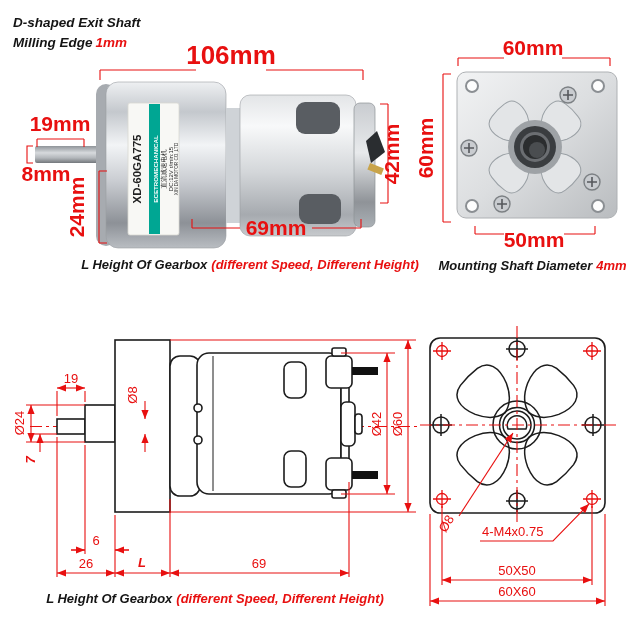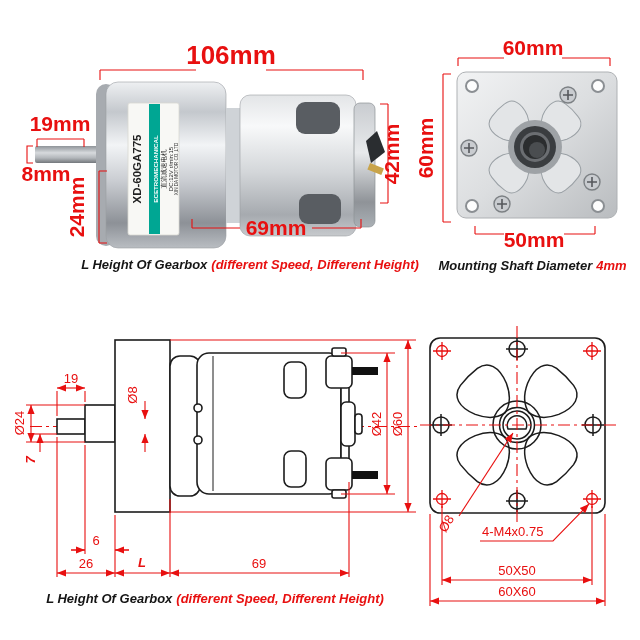--- a/index.html
+++ b/index.html
@@ -19,20 +19,22 @@
   .ddim.it{font-style:italic;font-weight:bold;}
   .rln{stroke:#e81010;stroke-width:1.1;fill:none;}
   .rctr{stroke:#e81010;stroke-width:1.1;fill:none;stroke-dasharray:12 4 3 4;}
   .blk{stroke:#1c1c1c;stroke-width:1.6;fill:#fff;}
   .blkthin{stroke:#1c1c1c;stroke-width:1;fill:none;}
 </style>
 </head>
 <body>
 
 <div class="abs note">
+  <div>D-shaped Exit Shaft</div>
+  <div><span>Milling Edge</span><span class="red">1mm</span></div>
 </div>
 
 <svg style="top:0" width="640" height="300" viewBox="0 0 640 300">
   <defs>
     <linearGradient id="gGbx" x1="0" y1="0" x2="0" y2="1">
       <stop offset="0" stop-color="#eef0f2"></stop>
         <stop offset="0.18" stop-color="#c4c8cd"></stop>
       <stop offset="0.38" stop-color="#f2f4f6"></stop>
         <stop offset="0.6" stop-color="#c9ccd1"></stop>
       <stop offset="0.85" stop-color="#8d9197"></stop>

